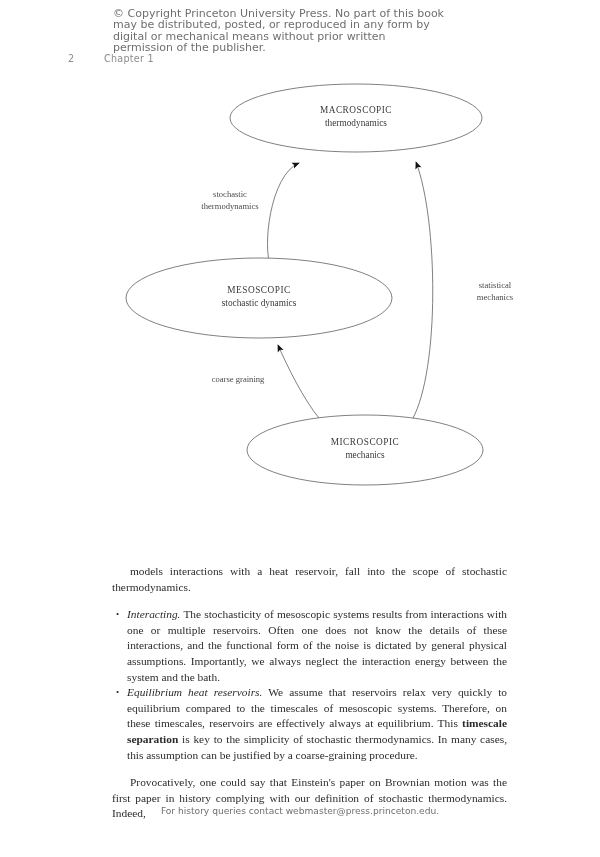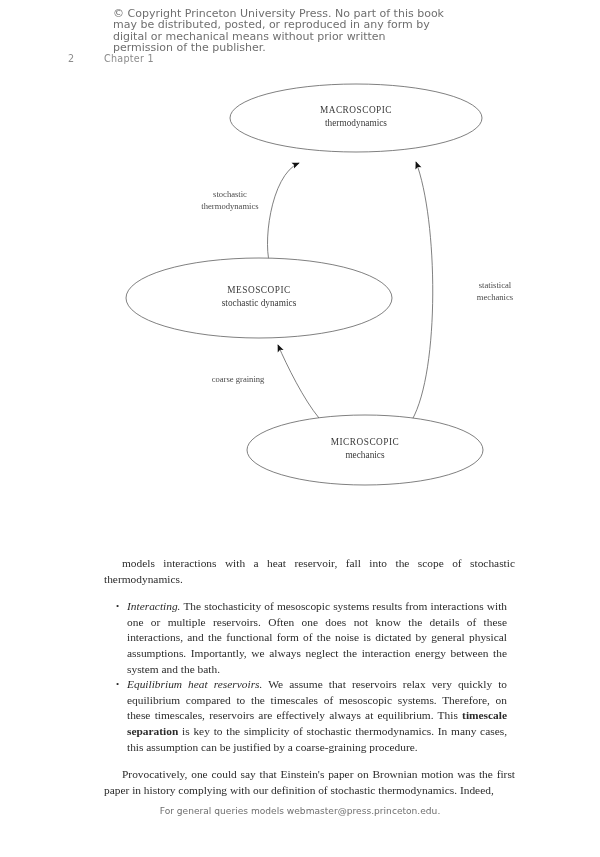--- a/index.html
+++ b/index.html
@@ -99,21 +99,21 @@
   .body {
     position: absolute;
     left: 100px;
     top: 552px;
     width: 419px;
     font-size: 11.4px;
     line-height: 15.6px;
     color: #2b2b2b;
   }
   .body p {
-    margin: 4px;
+    margin: 12px;
     text-align: justify;
   }
   .cont {
     text-indent: 18px;
   }
   ul.bullets {
     margin: 12px;
     padding: 0 0 0 15px;
     list-style: none;
   }
@@ -224,16 +224,16 @@
       </li>
       <li>
         <span class="term">Equilibrium heat reservoirs.</span><span> We assume that reservoirs relax very quickly to equilibrium compared to the timescales of mesoscopic systems. Therefore, on these timescales, reservoirs are effectively always at equilibrium. This </span><span class="strong">timescale separation</span><span> is key to the simplicity of stochastic thermodynamics. In many cases, this assumption can be justified by a coarse-graining procedure.</span>
       </li>
     </ul>
 
     <p class="para-indent">Provocatively, one could say that Einstein's paper on Brownian motion was the first paper in history complying with our definition of stochastic thermodynamics. Indeed,</p>
   </div>
 
   <div class="footer">
-    <span>For general queries models webmaster@press.princeton.edu.</span>
+    <span>For history queries contact webmaster@press.princeton.edu.</span>
   </div>
 
 </div>
 
 </body></html>

